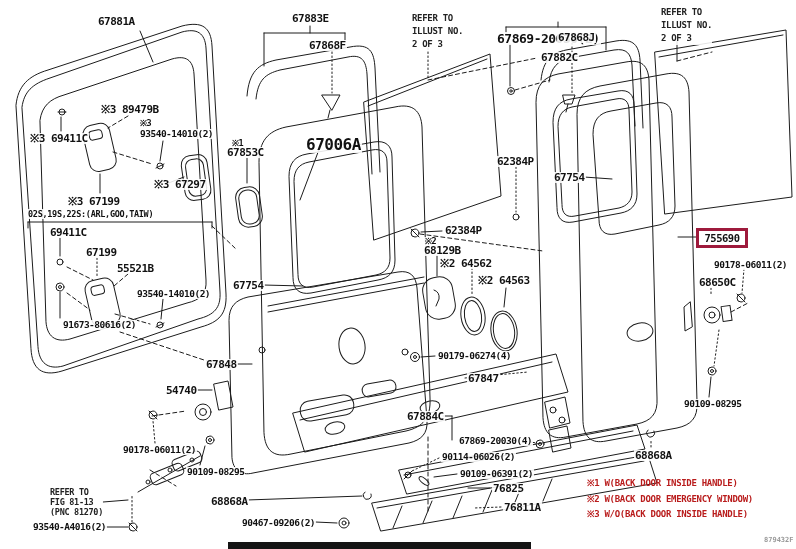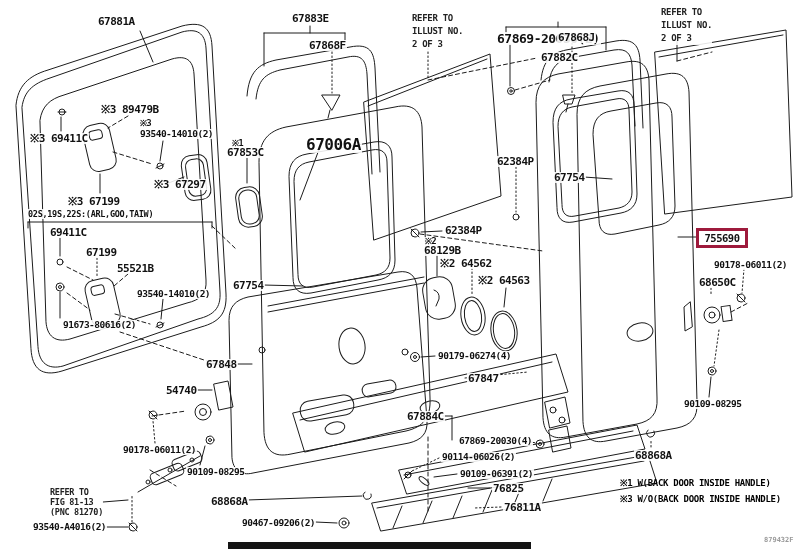--- a/index.html
+++ b/index.html
@@ -4,21 +4,21 @@
 <style>
   html,body{margin:0;padding:0;background:#fff;}
   .stage{position:relative;width:796px;height:549px;background:#ffffff;overflow:hidden;
          font-family:"DejaVu Sans Mono",monospace;}
   .stage svg{position:absolute;left:0;top:0;}
   .lbl{position:absolute;font-weight:bold;color:#111;white-space:nowrap;line-height:1;
        letter-spacing:-0.5px;background:rgba(255,255,255,0.88);padding:0 1px;}
   .note-block{position:absolute;font-weight:bold;color:#222;background:rgba(255,255,255,0.88);}
   .note-line{line-height:13px;font-size:9px;letter-spacing:-0.3px;white-space:nowrap;}
   .fig .note-line{line-height:10px;font-size:8.5px;}
-  .legend{position:absolute;left:620px;top:476px;font-weight:bold;color:#000000;}
+  .legend{position:absolute;left:587px;top:476px;font-weight:bold;color:#b91c1c;}
   .legend .note-line{line-height:15.5px;font-size:9px;}
   .variant{position:absolute;left:28px;top:209px;font-size:8.5px;font-weight:bold;color:#111;
            letter-spacing:-0.3px;background:rgba(255,255,255,0.88);white-space:nowrap;}
   .hl{position:absolute;left:696px;top:228px;width:46px;height:14px;border:3px solid #9e1a3c;
       background:#fff;font-weight:bold;font-size:10.5px;letter-spacing:-0.5px;color:#111;
       display:flex;align-items:center;justify-content:center;}
   .doccode{position:absolute;left:764px;top:536px;font-size:7px;font-weight:bold;
            color:#9a9a9a;letter-spacing:0;}
 </style>
 </head>
@@ -305,19 +305,20 @@
       <div class="note-line">2 OF 3</div>
     </div>
   <div class="note-block fig" style="left:50px;top:487px" id="note-fig">
       <div class="note-line">REFER TO</div>
       <div class="note-line">FIG 81-13</div>
       <div class="note-line">(PNC 81270)</div>
     </div>
 
   <div class="legend" id="legend">
       <div class="note-line">※1 W(BACK DOOR INSIDE HANDLE)</div>
+      <div class="note-line">※2 W(BACK DOOR EMERGENCY WINDOW)</div>
       <div class="note-line">※3 W/O(BACK DOOR INSIDE HANDLE)</div>
     </div>
 
   <div class="hl" style="border-color: rgb(158, 26, 60);">755690</div>
 
   <div class="doccode">879432F</div>
 </div>
 
 </body></html>

